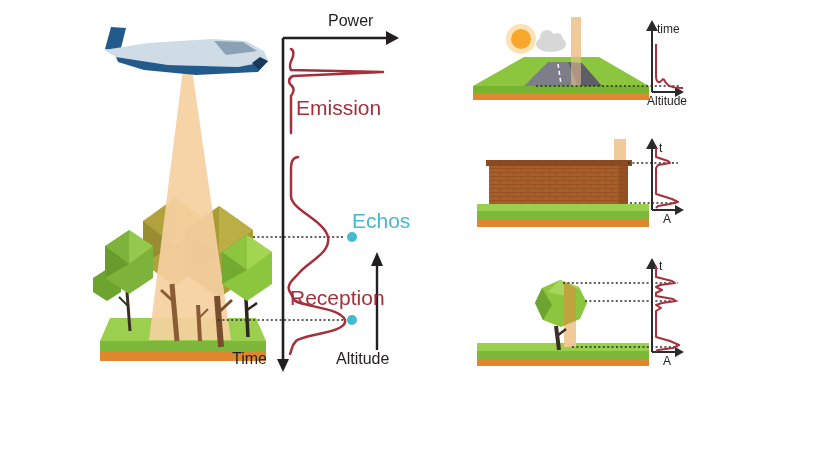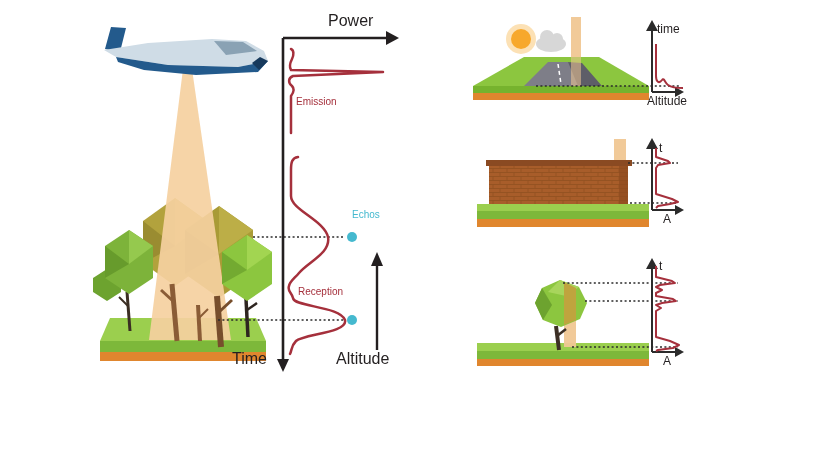--- a/index.html
+++ b/index.html
@@ -3,21 +3,21 @@
 <meta charset="utf-8">
 <style>
   html,body{margin:0;padding:0;background:#ffffff;}
   .stage{position:relative;width:814px;height:450px;background:#ffffff;overflow:hidden;
          font-family:"Liberation Sans",sans-serif;}
   .stage svg{position:absolute;left:0;top:0;}
   .lbl{position:absolute;white-space:nowrap;line-height:1;color:#231f20;}
   .lbl.black{color:#231f20;font-weight:500;}
   .lbl.red{color:#a5303c;font-weight:500;}
   .lbl.cyan{color:#45b9cf;font-weight:500;margin-left:27px;}
-  .f16{font-size:16px;} .f15{font-size:10px;} .f12{font-size:12px;font-weight:500;}
+  .f16{font-size:16px;} .f15{font-size:21px;} .f12{font-size:12px;font-weight:500;}
 </style>
 </head>
 <body>
 
 <div class="stage">
 
 <svg width="814" height="450" viewBox="0 0 814 450">
   <defs>
     <pattern id="brick" width="14" height="8" patternUnits="userSpaceOnUse">
       <rect width="14" height="8" fill="#a85d2a"></rect>
@@ -157,21 +157,21 @@
     </g>
     <polygon points="652,258 646,269 658,269" fill="#2b2b2b"></polygon>
     <polygon points="684,352 675,347 675,357" fill="#2b2b2b"></polygon>
     <path d="M 656,266 L 656,277 L 672,281 L 675,283 L 660,285 L 656,287 L 662,290 L 656,293 L 656,296 L 673,299 L 676,301 L 662,303 L 656,305 L 661,308 L 656,311 L 656,337 L 670,341 L 679,345 L 673,348 L 658,350 L 656,351" fill="none" stroke="#a5303c" stroke-width="2" stroke-linejoin="round"></path>
   </g>
 </svg>
 
 <div class="lbl black f16" style="left:328px;top:13px;">Power</div>
 <div class="lbl red f15" style="left:296px;top:97px;">Emission</div>
 <div class="lbl cyan f15" style="left:325px;top:210px;">Echos</div>
-<div class="lbl red f15" style="left:298px;top:287px;">Reception</div>
+<div class="lbl red f15" style="left:290px;top:287px;">Reception</div>
 <div class="lbl black f16" style="left:232px;top:351px;">Time</div>
 <div class="lbl black f16" style="left:336px;top:351px;">Altitude</div>
 
 <div class="lbl black f12" style="left:657px;top:23px;">time</div>
 <div class="lbl black f12" style="left:647px;top:95px;">Altitude</div>
 
 <div class="lbl black f12" style="left:659px;top:142px;">t</div>
 <div class="lbl black f12" style="left:663px;top:213px;">A</div>
 
 <div class="lbl black f12" style="left:659px;top:260px;">t</div>

